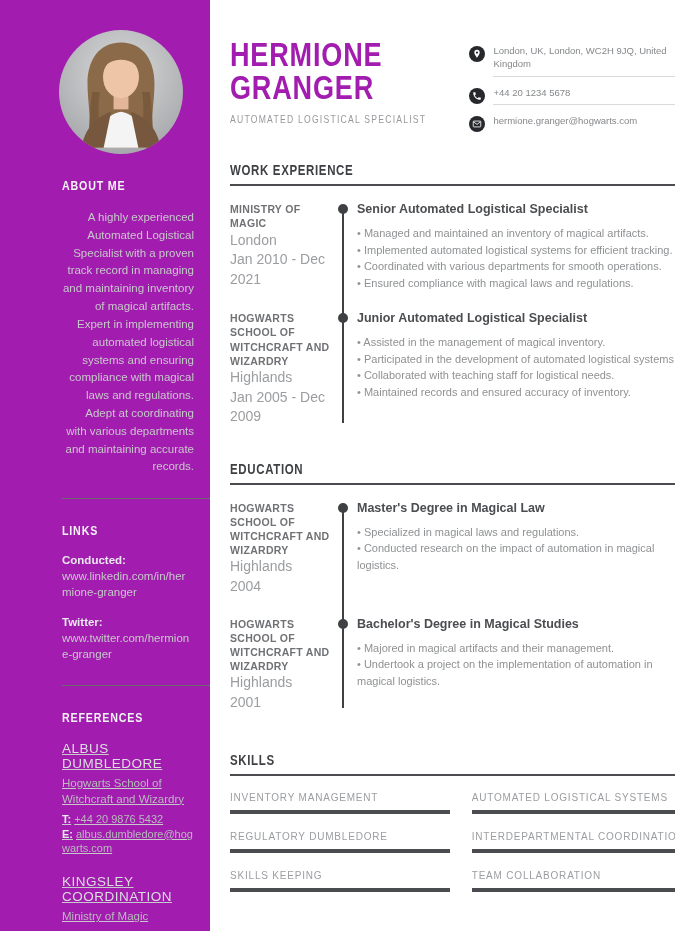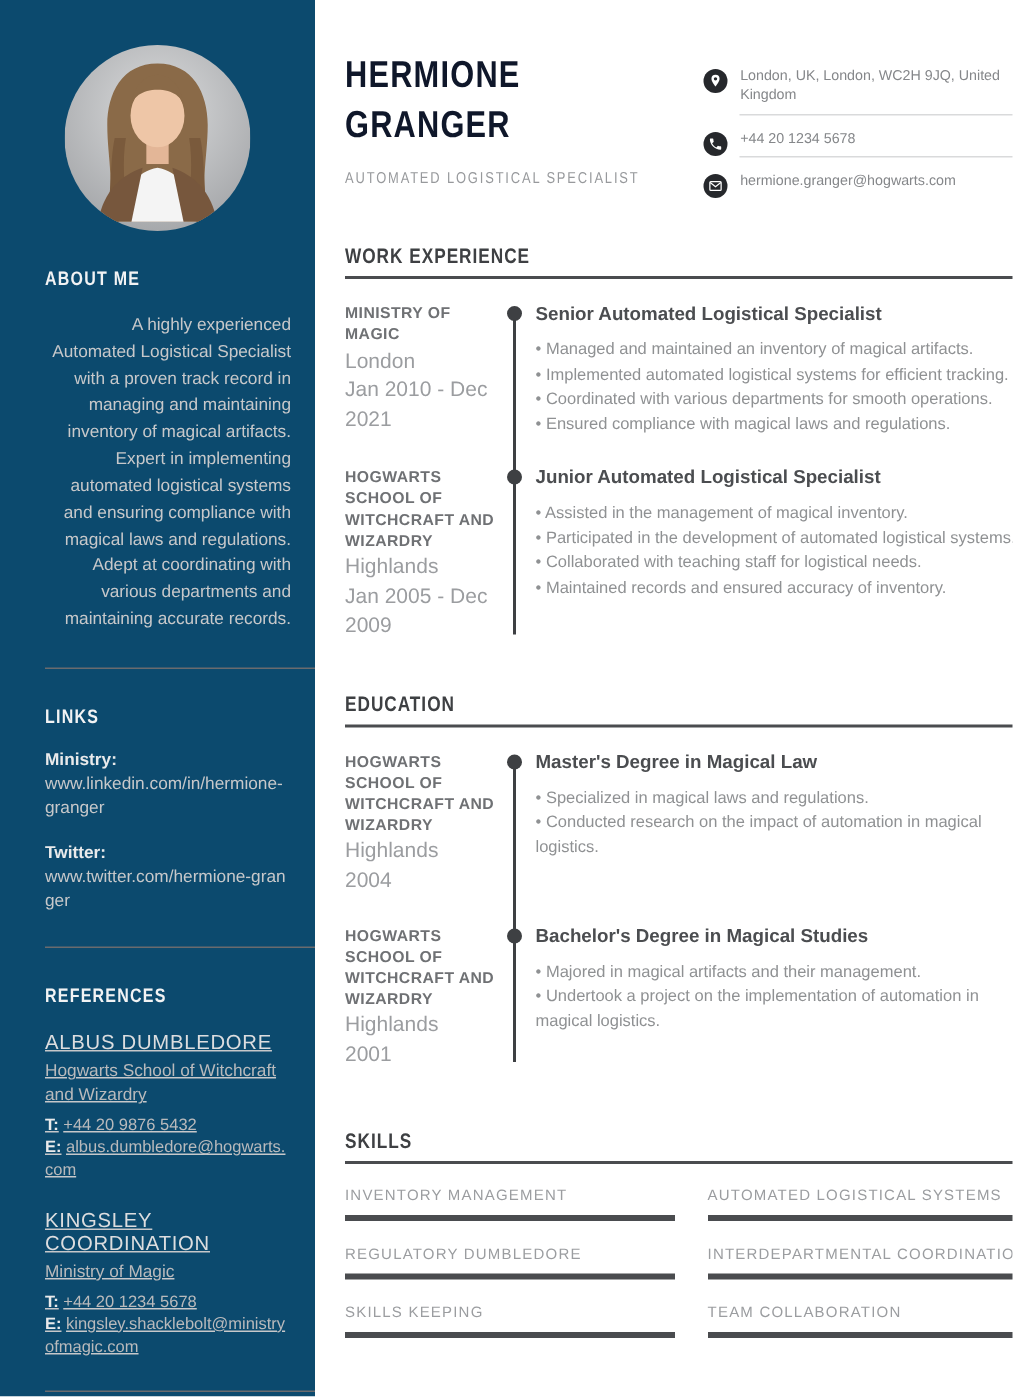--- a/index.html
+++ b/index.html
@@ -1,21 +1,21 @@
 <!DOCTYPE html>
 <html><head>
 <meta charset="utf-8">
 <style>
   * { margin:0; padding:0; box-sizing:border-box; }
   html,body { width:675px; height:931px; }
   body { font-family:"Liberation Sans", sans-serif; background:#ffffff; overflow:hidden; }
   .page { display:flex; width:675px; height:931px; }
 
   
-  .sidebar { width:210px; min-width:210px; background:#0c4a6e; color:#c7c8ca; padding-top:30px; }
+  .sidebar { width:210px; min-width:210px; background:#a21caf; color:#c7c8ca; padding-top:30px;padding-left:32px; }
   .photo-wrap { width:124px; height:124px; border-radius:50%; overflow:hidden; margin:0 auto 10px auto; }
   .photo-wrap svg { display:block; width:100%; height:100%; }
   .sb-section { padding:0 16px 0 30px; }
   .sb-heading { color:#f2f3f4; font-size:13px; font-weight:bold; letter-spacing:1px; margin:24px 0 16px 0; }
   .condensed { display:inline-block; transform:scaleX(.82); transform-origin:0 50%; white-space:nowrap; }
   .sb-divider { border-top:1px solid #6a6b6e; margin:22px 0 0 30px; }
   .about-text { font-size:11.5px; line-height:1.55; color:#c7c8ca;text-align:right; }
 
   .link-item { margin-bottom:16px; }
   .link-label { font-weight:bold; font-size:11.5px; color:#e9eaeb; margin-bottom:2px; }
@@ -24,21 +24,21 @@
   .ref-item { margin-bottom:18px;text-decoration:underline; }
   .ref-name { font-size:13.5px; color:#dcdddf; letter-spacing:.5px; margin-bottom:4px; }
   .ref-org { font-size:11.5px; color:#b9babc; line-height:1.4; margin-bottom:5px; }
   .ref-line { font-size:11px; color:#b9babc; line-height:1.35; }
   .ref-line .lbl { font-weight:bold; color:#e9eaeb; margin-right:3px; }
   .ref-line.email { word-break:break-all; }
 
   
   .main { flex:1; background:#ffffff; padding:38px 40px 0 20px; }
   .header { display:flex; justify-content:space-between; }
-  .name-block h1 { color:#0f172a; font-size:25px; line-height:1.0; letter-spacing:1px; font-weight:bold; }
+  .name-block h1 { color:#a21caf; font-size:33px; line-height:1.0; letter-spacing:1px; font-weight:bold; }
   .name-block h1 div { height:33px; }
   .job-title { margin-top:9px; font-size:10.5px; font-weight:normal; letter-spacing:1.5px; color:#97999c; }
   .contact-block { width:222px; margin-top:2px; }
   .contact-row { display:flex; align-items:flex-start; padding:5px 0; }
   .contact-row .cicon { width:16px; height:16px; min-width:16px; border-radius:50%; background:#26282c; display:flex; align-items:center; justify-content:center; margin-right:8px; margin-top:1px; }
   .contact-row .cicon svg { width:10px; height:10px; }
   .contact-text { font-size:9.5px; color:#85878a; line-height:1.35; flex:1; padding-bottom:5px; }
   .contact-row.bordered .contact-text { border-bottom:1px solid #d9dadb; }
 
   .section { margin-top:26px; }
@@ -95,21 +95,21 @@
     <section class="sb-section">
       <div class="sb-heading"><span class="condensed">ABOUT ME</span></div>
       <p class="about-text">A highly experienced Automated Logistical Specialist with a proven track record in managing and maintaining inventory of magical artifacts. Expert in implementing automated logistical systems and ensuring compliance with magical laws and regulations. Adept at coordinating with various departments and maintaining accurate records.</p>
     </section>
 
     <div class="sb-divider"></div>
 
     <section class="sb-section">
       <div class="sb-heading"><span class="condensed">LINKS</span></div>
       <div class="link-item">
-        <div class="link-label">Ministry:</div>
+        <div class="link-label">Conducted:</div>
         <span class="link-url">www.linkedin.com/in/hermione-granger</span>
       </div>
       <div class="link-item">
         <div class="link-label">Twitter:</div>
         <span class="link-url">www.twitter.com/hermione-granger</span>
       </div>
     </section>
 
     <div class="sb-divider"></div>
 

